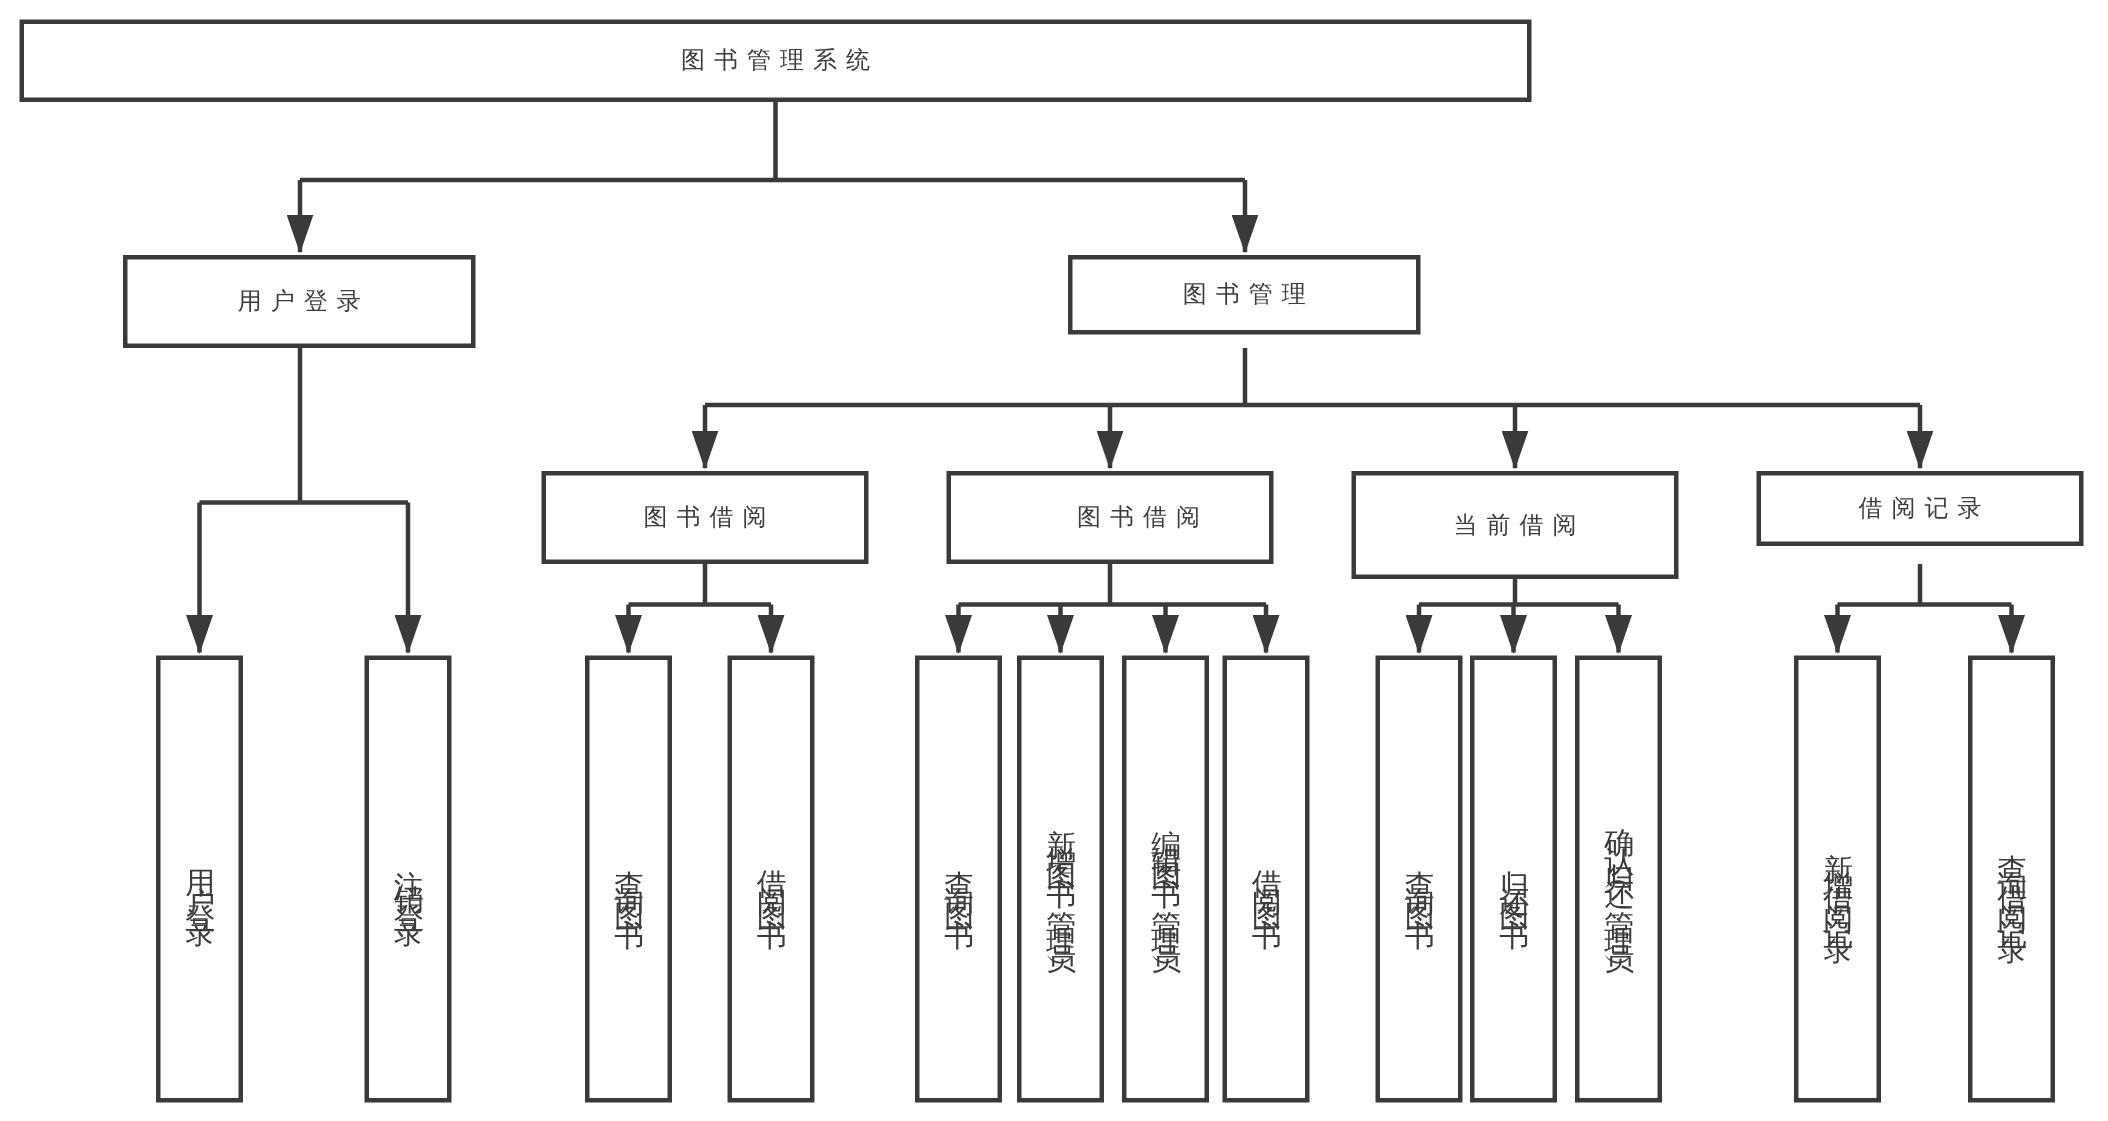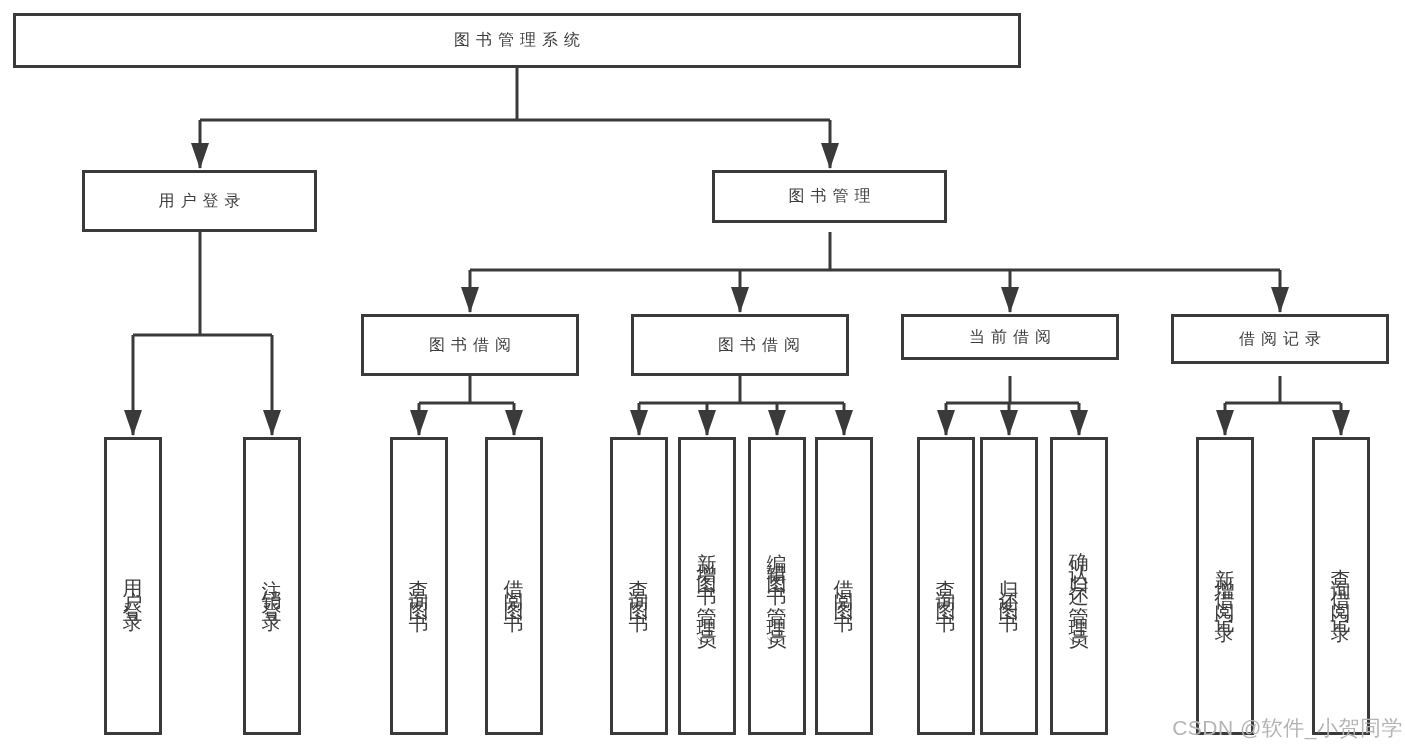--- a/index.html
+++ b/index.html
@@ -126,21 +126,21 @@
     </g>
   </svg>
 
   <div class="node h-node root-node" style="left:13px; top:13px; width:1008px; height:55px;">图书管理系统</div>
 
   <div class="node h-node" style="left:82px; top:170px; width:235px; height:62px;">用户登录</div>
   <div class="node h-node" style="left:712px; top:170px; width:235px; height:53px;">图书管理</div>
 
   <div class="node h-node" style="left:361px; top:314px; width:218px; height:62px;">图书借阅</div>
   <div class="node h-node" style="left:631px; top:314px; width:218px; height:62px;padding-left:44px;">图书借阅</div>
-  <div class="node h-node" style="left:901px; top:314px; width:218px; height:46px;">当前借阅</div>
+  <div class="node h-node" style="left:901px; top:314px; width:218px; height:72px;">当前借阅</div>
   <div class="node h-node" style="left:1171px; top:314px; width:218px; height:50px;">借阅记录</div>
 
   <div class="node v-node" style="left:104px; top:437px; width:58px; height:298px;">
     <span>用户登录</span>
   </div>
   <div class="node v-node" style="left:243px; top:437px; width:58px; height:298px;">
     <span>注销登录</span>
   </div>
 
   <div class="node v-node" style="left:390px; top:437px; width:58px; height:298px;">
@@ -173,15 +173,14 @@
     <span>确认归还（管理员）</span>
   </div>
 
   <div class="node v-node" style="left:1196px; top:437px; width:58px; height:298px;">
     <span>新增借阅记录</span>
   </div>
   <div class="node v-node" style="left:1312px; top:437px; width:58px; height:298px;">
     <span>查询借阅记录</span>
   </div>
 
-  <div class="watermark">CSDN @软件_小贺同学</div>
 
 </div>
 
 </body></html>

